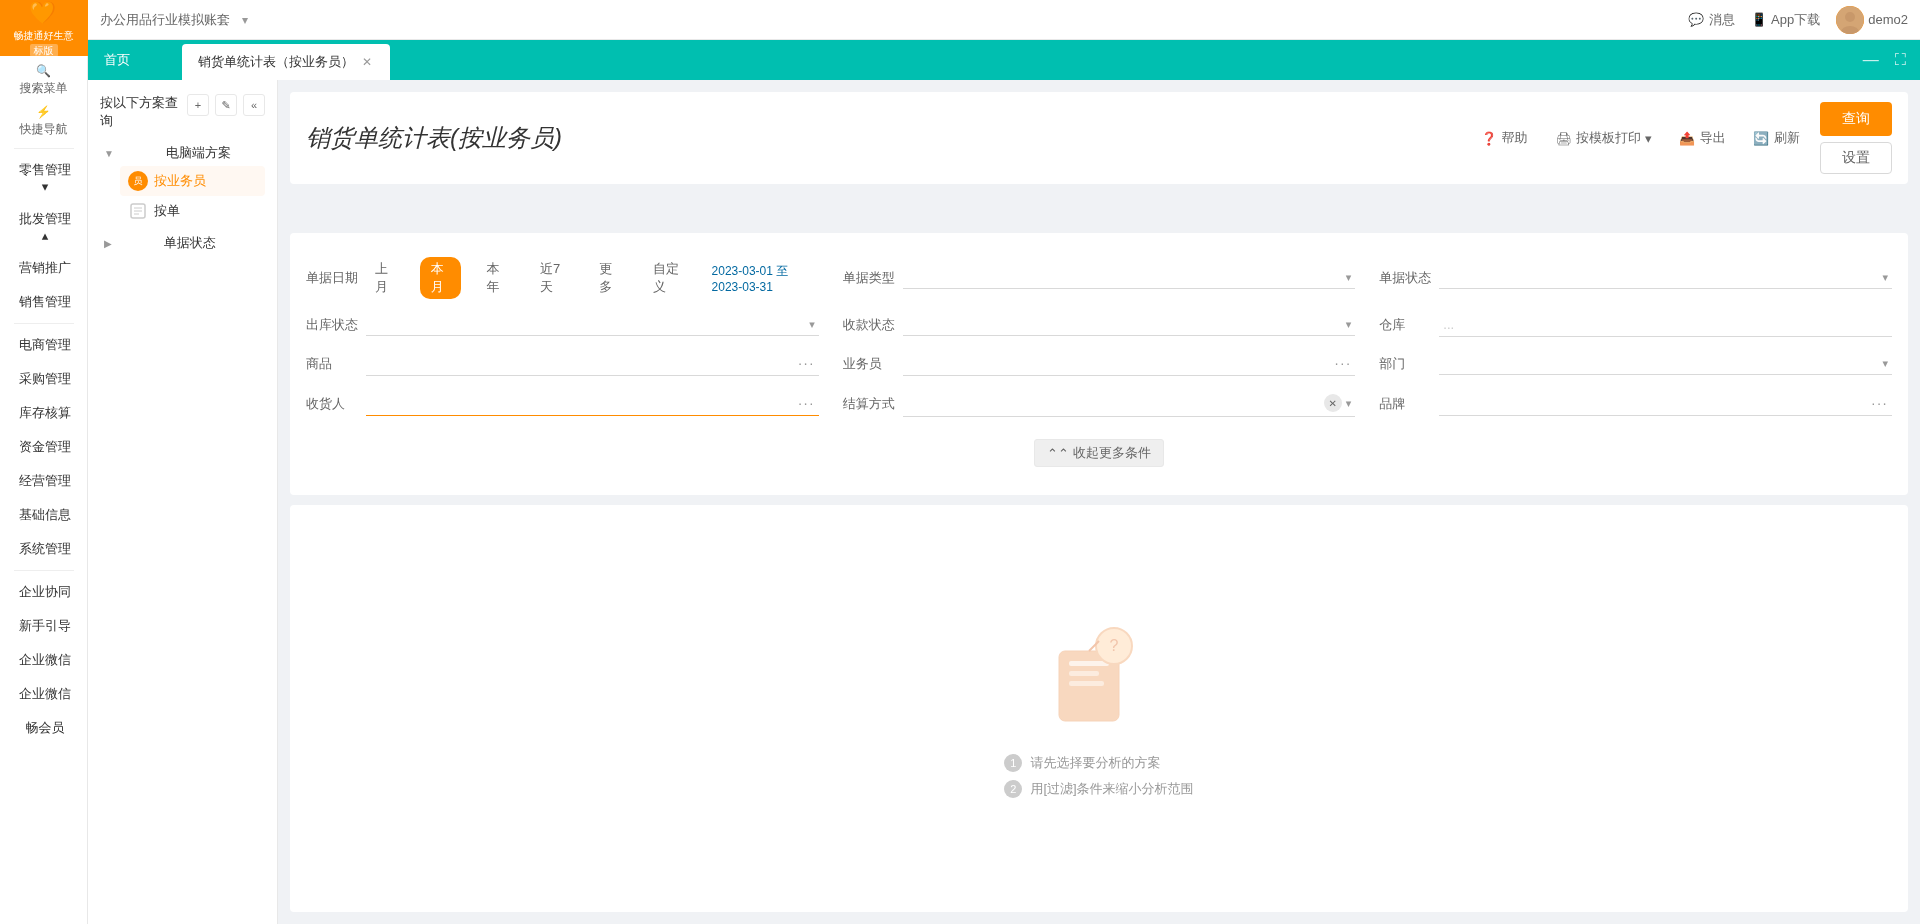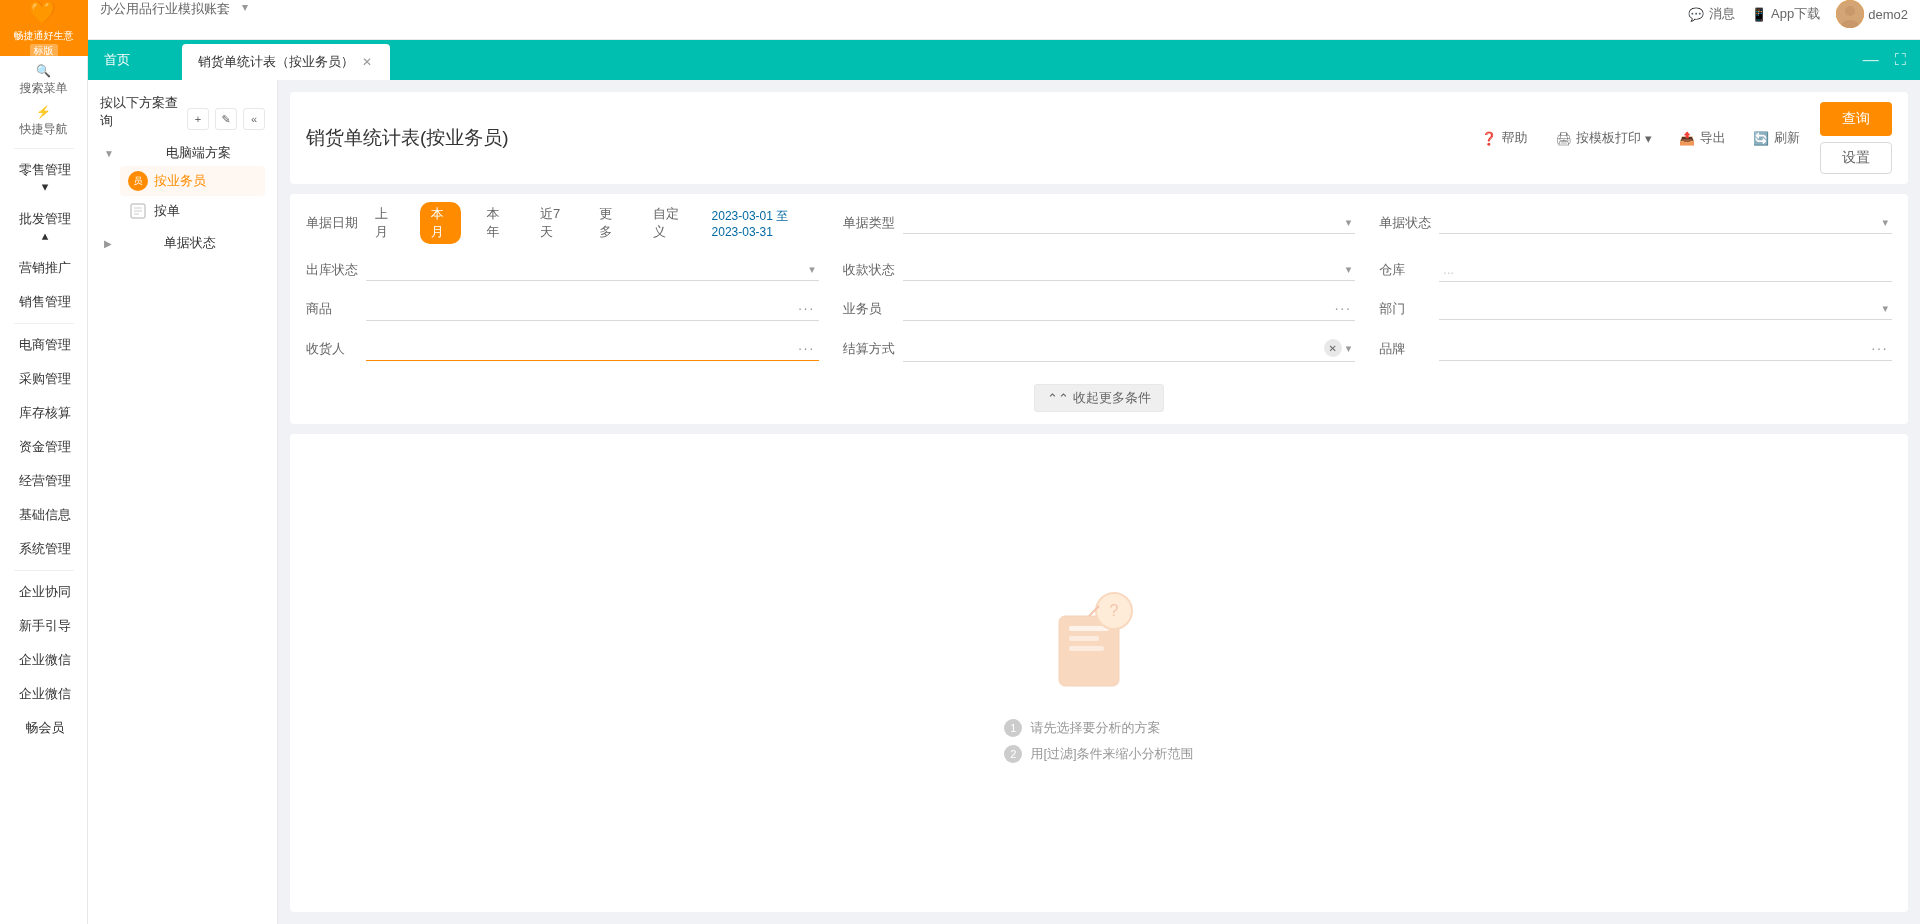--- a/index.html
+++ b/index.html
@@ -11,61 +11,61 @@
     .sidebar-logo .logo-icon { font-size: 22px; margin-bottom: 2px; }
     .sidebar-search { padding: 8px 0 4px; font-size: 12px; color: #666; cursor: pointer; display: flex; flex-direction: column; align-items: center; gap: 2px; }
     .sidebar-nav-label { width: 88px; text-align: center; padding: 4px 0 6px; font-size: 12px; color: #666; cursor: pointer; display: flex; flex-direction: column; align-items: center; gap: 2px; }
     .sidebar-section { width: 88px; text-align: center; padding: 8px 14px; font-size: 13px; color: #333; cursor: pointer; border-left: 3px solid transparent; }
     .sidebar-divider { width: 60px; height: 1px; background: #eee; margin: 4px auto; }
 
     
     .main { flex: 1; display: flex; flex-direction: column; overflow: hidden; }
 
     
-    .topbar { height: 40px; background: #fff; border-bottom: 1px solid #e8e8e8; display: flex; align-items: flex-start; padding: 0 12px; gap: 8px; }
+    .topbar { height: 40px; background: #fff; border-bottom: 1px solid #e8e8e8; display: flex; align-items: center; padding: 0 12px; gap: 8px; }
     .topbar-title { font-size: 13px; color: #666; }
     .topbar-dropdown { font-size: 12px; color: #999; margin-left: 4px; cursor: pointer; }
 
     
     .tabbar { height: 40px; background: #00bfb0; display: flex; align-items: center; padding: 0 0 0 0; }
     .tab { height: 40px; display: flex; align-items: center; padding: 0 16px; font-size: 13px; color: rgba(255,255,255,0.8); cursor: pointer; gap: 6px; justify-content: flex-end; }
     .tab.active { background: #fff; color: #333; border-radius: 4px 4px 0 0; margin-top: 4px; height: 36px; margin-left: 36px; }
     .tab-home { background: transparent; color: #fff; }
     .tab-close { font-size: 12px; color: #999; cursor: pointer; padding: 2px; }
     .topbar-right { margin-left: auto; display: flex; align-items: center; gap: 16px; }
     .topbar-right-item { display: flex; align-items: center; gap: 4px; font-size: 13px; color: #666; cursor: pointer; }
     .avatar { width: 28px; height: 28px; border-radius: 50%; background: #ff8c00; display: flex; align-items: center; justify-content: center; color: #fff; font-size: 11px; overflow: hidden; }
 
     
     .content { flex: 1; display: flex; overflow: hidden; background: #f0f2f5; }
 
     
     .left-panel { width: 190px; background: #fff; border-right: 1px solid #e8e8e8; padding: 10px 0; overflow-y: auto; flex-shrink: 0; }
-    .left-panel-header { display: flex; align-items: flex-end; justify-content: space-between; padding: 4px 12px; font-size: 13px; color: #333; font-weight: 500; }
+    .left-panel-header { display: flex; align-items: flex-start; justify-content: space-between; padding: 4px 12px; font-size: 13px; color: #333; font-weight: 500; }
     .left-panel-icons { display: flex; gap: 6px; }
     .panel-icon { width: 22px; height: 22px; border: 1px solid #e8e8e8; border-radius: 3px; display: flex; align-items: center; justify-content: center; cursor: pointer; font-size: 11px; color: #666; }
     .tree-section { padding: 6px 12px; }
     .tree-item { display: flex; align-items: center; gap: 4px; padding: 4px 4px; cursor: pointer; border-radius: 4px; font-size: 13px; color: #333; }
     .tree-arrow { font-size: 10px; color: #999; }
     .tree-label { font-size: 13px; margin-left: 48px; }
     .tree-sub { padding-left: 20px; }
     .tree-sub-item { display: flex; align-items: center; gap: 6px; padding: 5px 8px; cursor: pointer; border-radius: 4px; font-size: 13px; color: #333; }
     .tree-sub-item.active { color: #ff8c00; background: #fff8f2; }
     .tree-sub-icon { width: 20px; height: 20px; border-radius: 50%; background: #ff8c00; display: flex; align-items: center; justify-content: center; color: #fff; font-size: 10px; }
     .tree-sub-icon2 { width: 20px; height: 20px; display: flex; align-items: center; justify-content: center; color: #999; font-size: 13px; }
 
     
     .right-panel { flex: 1; display: flex; flex-direction: column; overflow: hidden; padding: 12px; gap: 10px; }
     .page-title-bar { display: flex; align-items: center; justify-content: space-between; background: #fff; padding: 10px 16px; border-radius: 4px; }
-    .page-title { font-size: 19px; font-weight: 500; color: #333; }
+    .page-title { font-size: 24px; font-weight: 500; color: #333; font-style: italic; }
     .page-actions { display: flex; align-items: center; gap: 12px; }
     .page-action-btn { display: flex; align-items: center; gap: 4px; font-size: 13px; color: #666; cursor: pointer; padding: 4px 8px; border-radius: 3px; }
 
     
-    .filter-area { background: #fff; border-radius: 4px; padding: 8px 16px; }
+    .filter-area { background: #fff; border-radius: 4px; padding: 24px 16px; margin-top: 39px; }
     .filter-row { display: flex; align-items: center; gap: 0; margin-bottom: 14px; }
     .filter-row:last-child { margin-bottom: 0; }
     .filter-item { flex: 1; display: flex; align-items: center; min-width: 0; }
     .filter-label { font-size: 13px; color: #666; white-space: nowrap; min-width: 60px; }
     .filter-control { flex: 1; display: flex; align-items: center; border-bottom: 1px solid #d9d9d9; padding: 4px 4px; gap: 4px; cursor: pointer; min-width: 0; }
     .filter-control.active { border-bottom-color: #ff8c00; }
     .filter-placeholder { font-size: 13px; color: #ccc; flex: 1; }
     .filter-arrow { color: #999; font-size: 11px; }
     .filter-dots { color: #999; font-size: 14px; letter-spacing: 1px; }
     .filter-separator { width: 24px; }

